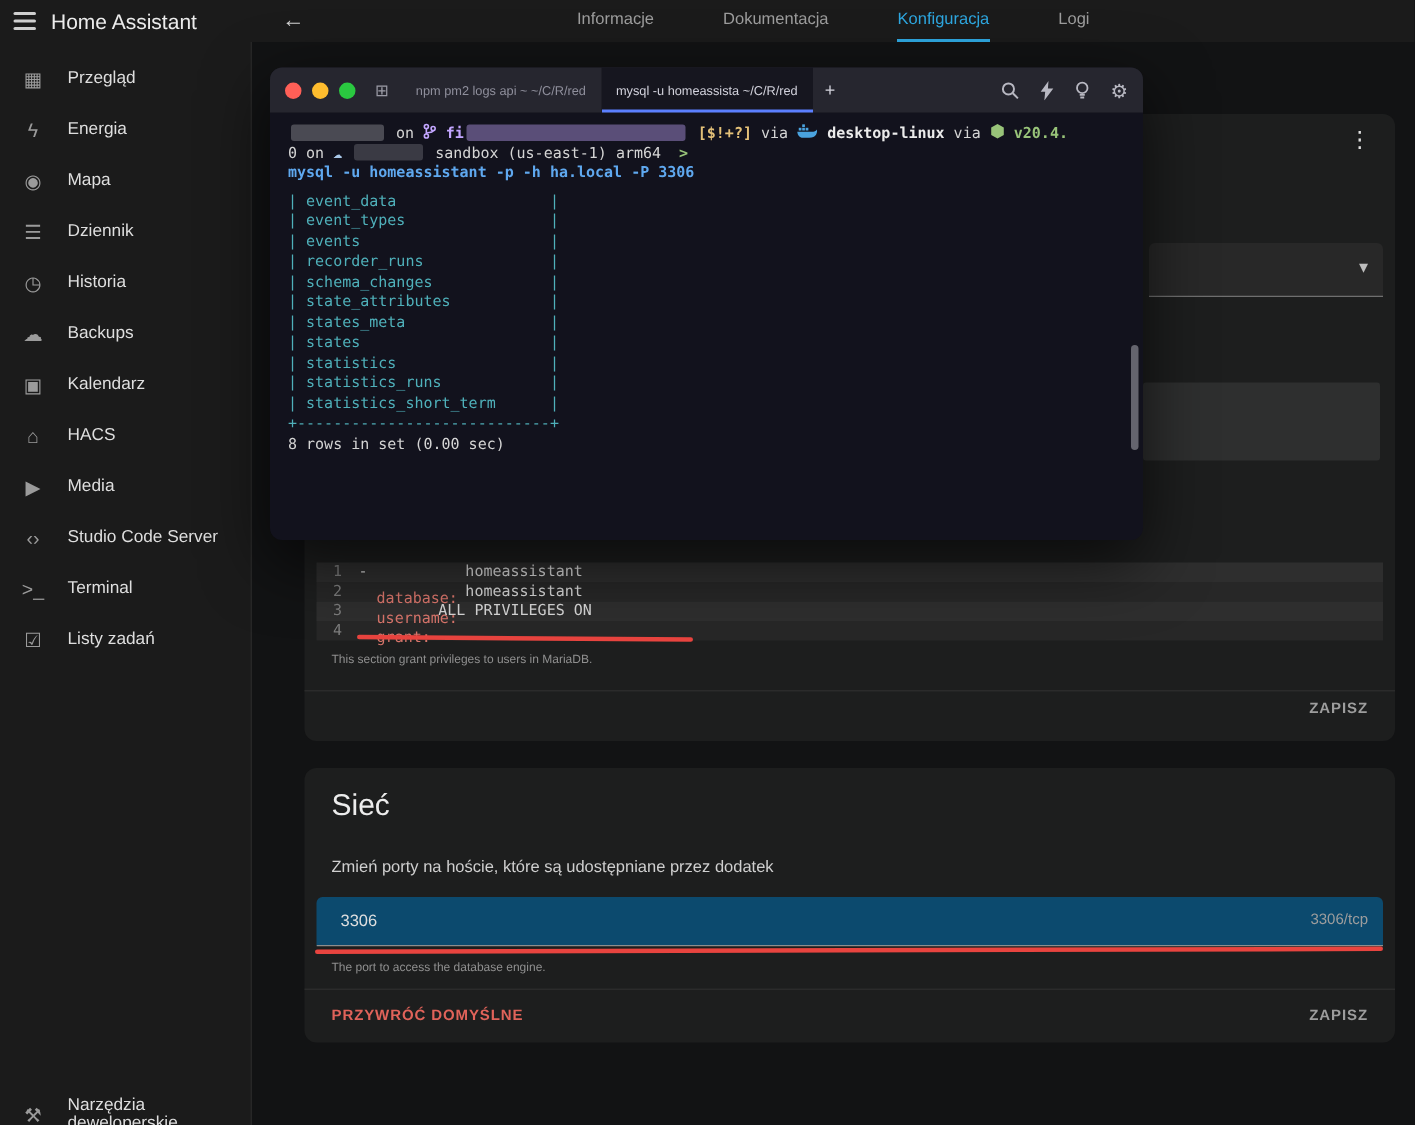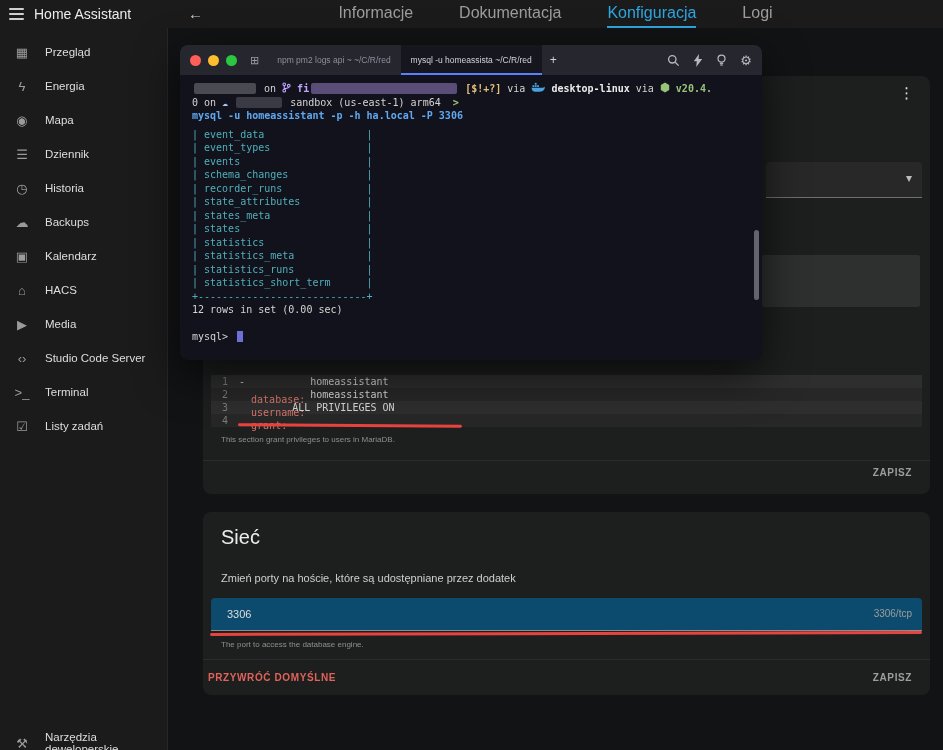--- a/index.html
+++ b/index.html
@@ -6,21 +6,21 @@
   html,body { width:943px; height:750px; overflow:hidden; background:#101112;
               font-family:"Liberation Sans", sans-serif; }
 
   
   .topbar { position:absolute; left:0; top:0; width:943px; height:28px; background:#1b1b1b; z-index:5; }
   .menu-btn { position:absolute; left:9px; top:8px; width:15px; height:12px; cursor:pointer; }
   .menu-btn i { display:block; height:2px; background:#cfcfcf; margin-bottom:3px; border-radius:1px; }
   .app-title { position:absolute; left:34px; top:0; line-height:28px; font-size:14px; color:#ececec; font-weight:500; }
   .back-btn { position:absolute; left:188px; top:0; line-height:27px; font-size:15px; color:#d0d0d0; cursor:pointer; }
   .tabs { position:absolute; left:168px; right:0; top:0; height:28px; display:flex; justify-content:center; gap:46px; }
-  .tab { line-height:26px; height:28px; font-size:16px; color:#9d9d9d; border-bottom:2px solid transparent; cursor:pointer; }
+  .tab { line-height:26px; height:28px; font-size:11px; color:#9d9d9d; border-bottom:2px solid transparent; cursor:pointer; }
   .tab.active { color:#2ea7e0; border-bottom-color:#2ea7e0; }
 
   
   .sidebar { position:absolute; left:0; top:28px; width:168px; height:722px; background:#1b1b1b;
              border-right:1px solid #272727; z-index:4; }
   #sidebar-items { padding-top:7px; }
   .sidebar-item { display:flex; align-items:center; height:34px; padding-left:13px; cursor:pointer; }
   .s-icon { width:18px; margin-right:14px; color:#9b9b9b; font-size:13px; text-align:center; flex:none; }
   .s-label { font-size:11.5px; color:#dedede; }
   .sidebar-bottom { position:absolute; left:0; bottom:-10px; width:100%; }
@@ -50,21 +50,21 @@
   .red1 { left:35px; top:348px; width:224px; transform:rotate(0.4deg); }
   .red2 { left:7px; top:120px; width:712px; transform:rotate(-0.15deg); }
 
   .caption { position:absolute; font-size:8px; color:#8f8f8f; }
   .cap1 { left:18px; top:359px; }
   .cap2 { left:18px; top:128px; }
   .divider { position:absolute; left:0; width:100%; height:1px; background:#2b2b2b; }
   .div1 { top:384px; } .div2 { top:147px; }
   .save-btn { position:absolute; right:18px; font-size:10px; font-weight:bold; letter-spacing:0.6px; color:#9d9d9d; cursor:pointer; }
   .save1 { top:391px; } .save2 { top:160px; }
-  .reset-btn { position:absolute; left:5px; top:160px; font-size:10px; font-weight:bold; letter-spacing:0.6px; color:#e0635a; cursor:pointer; }
+  .reset-btn { position:absolute; left:18px; top:160px; font-size:10px; font-weight:bold; letter-spacing:0.6px; color:#e0635a; cursor:pointer; }
 
   .card2 .h2 { position:absolute; left:18px; top:14px; font-size:20px; font-weight:400; color:#ececec; }
   .card2 .desc { position:absolute; left:18px; top:60px; font-size:11px; color:#cfcfcf; }
   .port-input { position:absolute; left:8px; top:86px; width:711px; height:33px; background:#0c4a6e;
                 border-bottom:1px solid #8d8d8d; border-radius:4px 4px 0 0; cursor:text; }
   .port-value { position:absolute; left:16px; top:0; line-height:32px; font-size:11px; color:#dedede; }
   .port-suffix { position:absolute; right:10px; top:0; line-height:32px; font-size:10px; color:#9d9d9d; }
 
   
   .terminal { position:absolute; left:180px; top:45px; width:582px; height:315px; background:#12121d;
@@ -286,29 +286,27 @@
           </svg></span><span class="seg-bold-white"> desktop-linux</span><span class="seg-plain"> via </span><span class="seg-icon"><svg width="10" height="11" viewBox="0 0 10 11">
             <polygon points="5,0.6 9.2,3 9.2,8 5,10.4 0.8,8 0.8,3" fill="#98c379"></polygon>
           </svg></span><span class="seg-green"> v20.4.</span></div>
     <div class="tline" id="prompt2"><span class="seg-plain">0 on </span><span class="seg-cloud">☁ </span><span class="seg-block" style="width: 46px; background: rgb(58, 58, 68);"></span><span class="seg-plain"> sandbox (us-east-1) arm64 </span><span class="seg-green"> &gt;</span></div>
     <div class="tline cmd">mysql -u homeassistant -p -h ha.local -P 3306</div>
     <div class="spacer"></div>
     <div id="table-rows">
         <div class="trow">| event_data                 |</div>
         <div class="trow">| event_types                |</div>
         <div class="trow">| events                     |</div>
+        <div class="trow">| recorder_runs              |</div>
         <div class="trow">| schema_changes             |</div>
-        <div class="trow">| recorder_runs              |</div>
         <div class="trow">| state_attributes           |</div>
         <div class="trow">| states_meta                |</div>
         <div class="trow">| states                     |</div>
         <div class="trow">| statistics                 |</div>
-        <div class="trow">| statistics_meta            |</div>
         <div class="trow">| statistics_runs            |</div>
         <div class="trow">| statistics_short_term      |</div>
       </div>
     <div class="trow" id="table-border">+----------------------------+</div>
-    <div class="tline">12 rows in set (0.00 sec)</div>
+    <div class="tline">8 rows in set (0.00 sec)</div>
     <div class="tline"> </div>
-    <div class="tline"><span>mysql&gt; </span><span class="cursor"></span></div>
   </div>
   <div class="term-scroll"></div>
 </div>
 
 </body></html>

